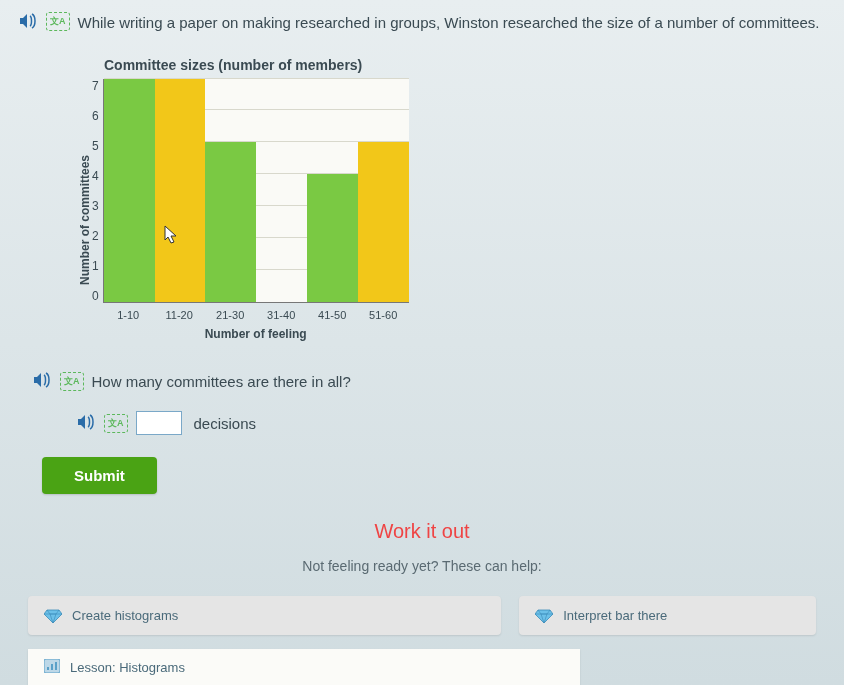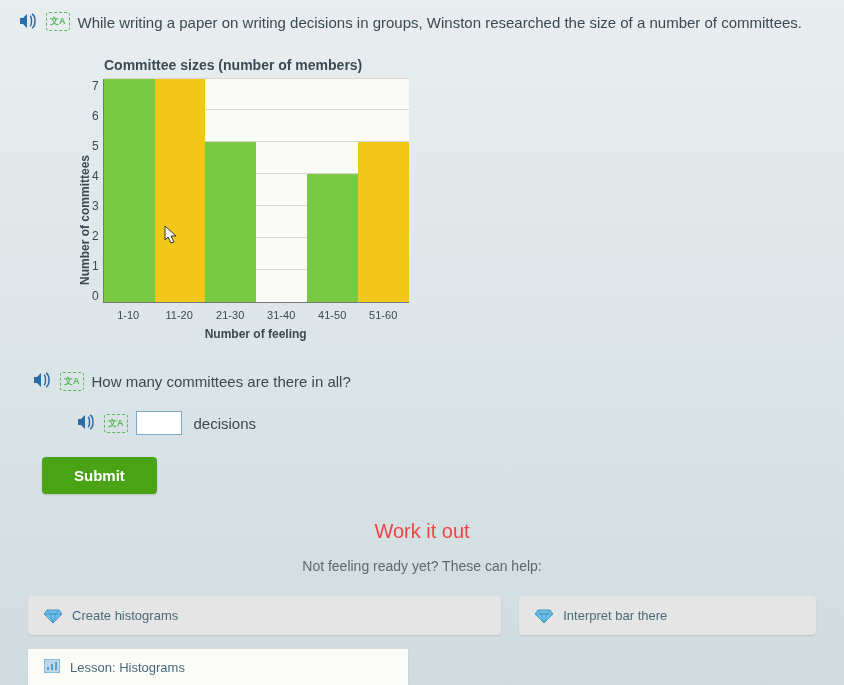--- a/index.html
+++ b/index.html
@@ -75,21 +75,21 @@
       font-size: 13px; color: #4a6a7a; cursor: pointer;
       box-shadow: 0 1px 2px rgba(0,0,0,0.1);
     }
     .gem-icon {
       width: 18px; height: 14px; position: relative; flex-shrink: 0;
     }
     .gem-icon svg { display: block; }
     .lesson-row { margin-top: 14px; padding: 0 10px; }
     .lesson-card {
       background: #fbfbf8; border-radius: 0; padding: 10px 16px;
-      display: flex; align-items: center; gap: 10px; width: 380px;
+      display: flex; align-items: center; gap: 10px; width: 552px;
       font-size: 13px; color: #4a6a7a; cursor: pointer;
       box-shadow: 0 1px 2px rgba(0,0,0,0.1);
     }
     .lesson-icon { color: #5aa0c8; font-size: 15px; }
     .cursor-pointer {
       position: absolute; left: 60px; top: 146px; z-index: 5;
       width: 16px; height: 20px; pointer-events: none;
     }
   </style>
 </head>
@@ -99,21 +99,21 @@
 
 
 <div class="row">
   <span class="speaker-icon">
     <svg width="20" height="18" viewBox="0 0 20 18">
         <path d="M2 6h3l4-4v14l-4-4H2z" fill="#2a6ca8"></path>
         <path d="M12 4c2 1 2 9 0 10M14 2c4 2 4 12 0 14" stroke="#2a6ca8" stroke-width="1.5" fill="none"></path>
       </svg>
   </span>
   <span class="translate-icon">文A</span>
-  <span class="prompt-text">While writing a paper on writing decisions in groups, Winston researched the size of a number of committees.</span>
+  <span class="prompt-text">While writing a paper on making researched in groups, Winston researched the size of a number of committees.</span>
 </div>
 
 
 <div class="chart-wrap">
   <div class="chart-title">Committee sizes (number of members)</div>
   <div class="chart-body">
     <div class="ylabel">Number of committees</div>
     <div class="yaxis" id="yaxis">
         <div>7</div>
         <div>6</div>

